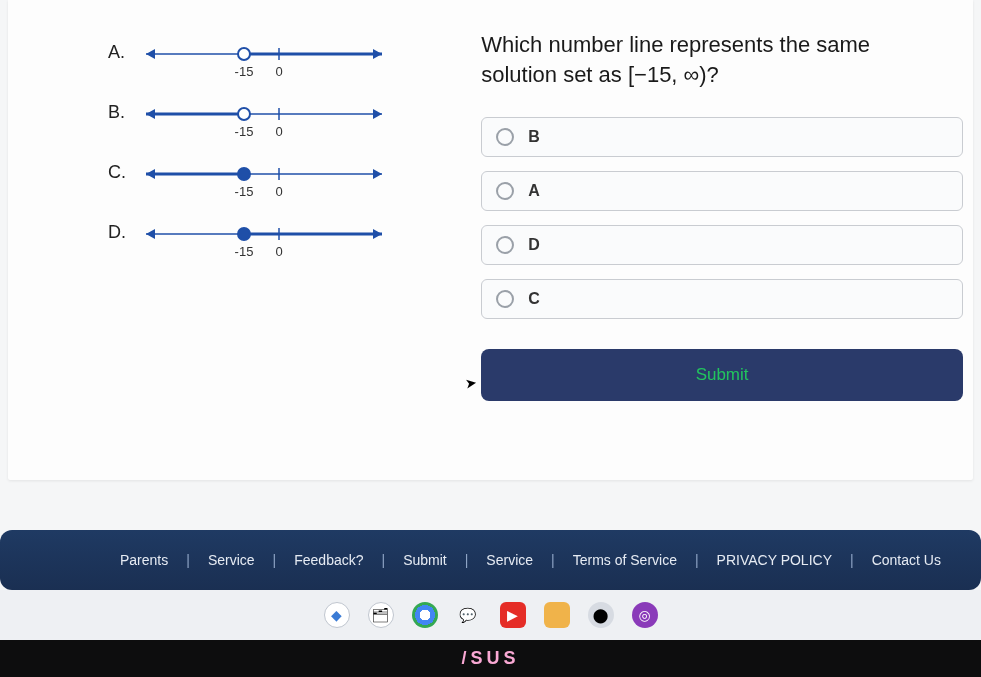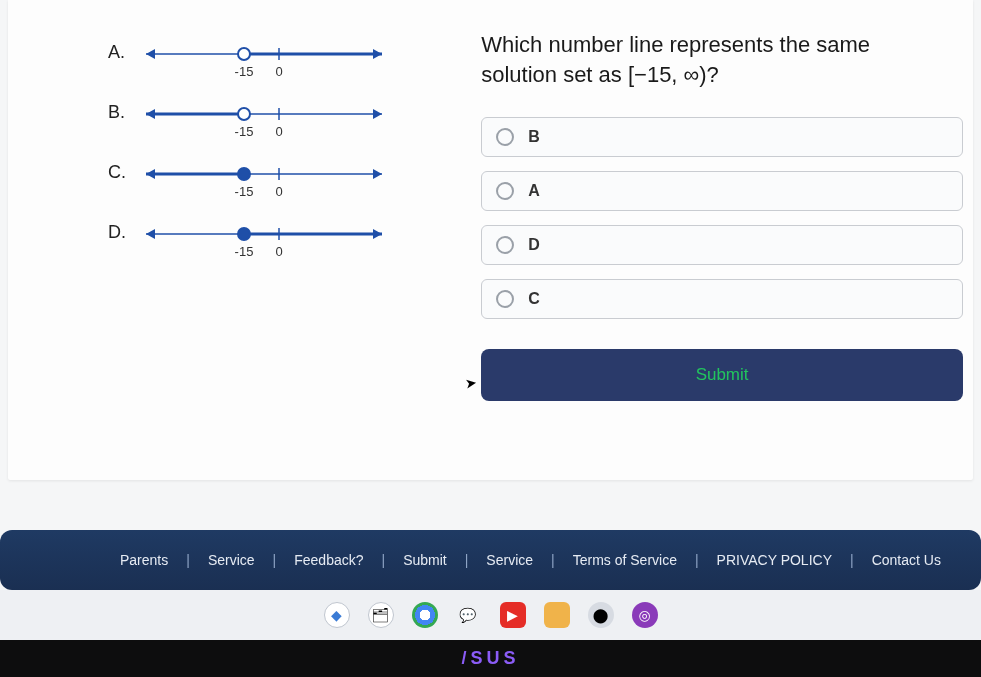--- a/index.html
+++ b/index.html
@@ -119,21 +119,21 @@
     display: flex;
     align-items: center;
     justify-content: center;
     font-size: 14px;
   }
   .logo-strip {
     position: absolute;
     left:0; right:0; top:640px; height:37px;
     background: #0d0d0e;
     display:flex; justify-content:center; align-items:center;
-    color:#8b5cf6; font-weight:700; letter-spacing:4px; font-size:18px;
+    color:#f9a8d4; font-weight:700; letter-spacing:4px; font-size:18px;
   }
   .cursor {
     position:absolute;
     left:465px; top:375px;
     font-size:14px;
     color:#000;
     transform: rotate(-8deg);
   }
 </style>
 </head>

